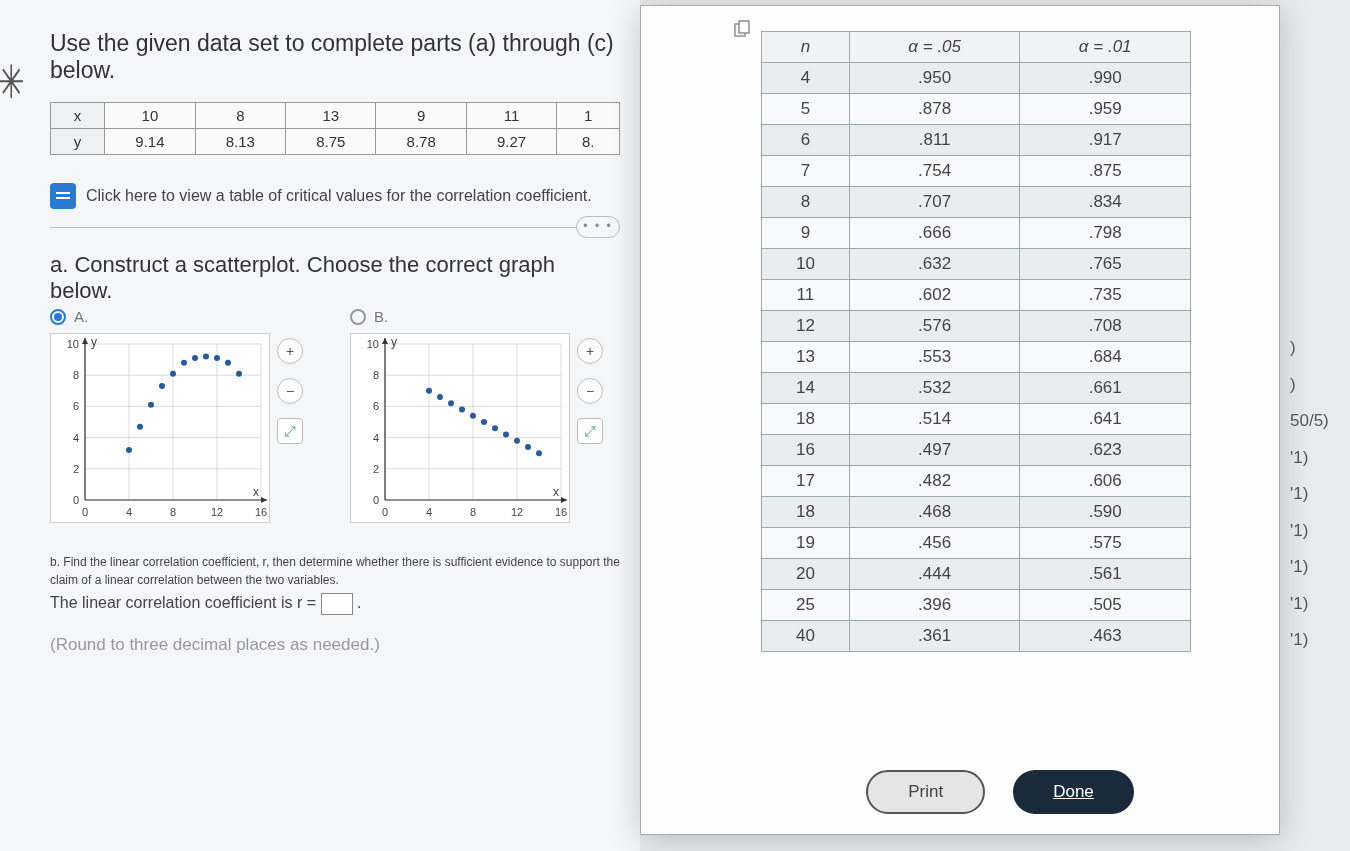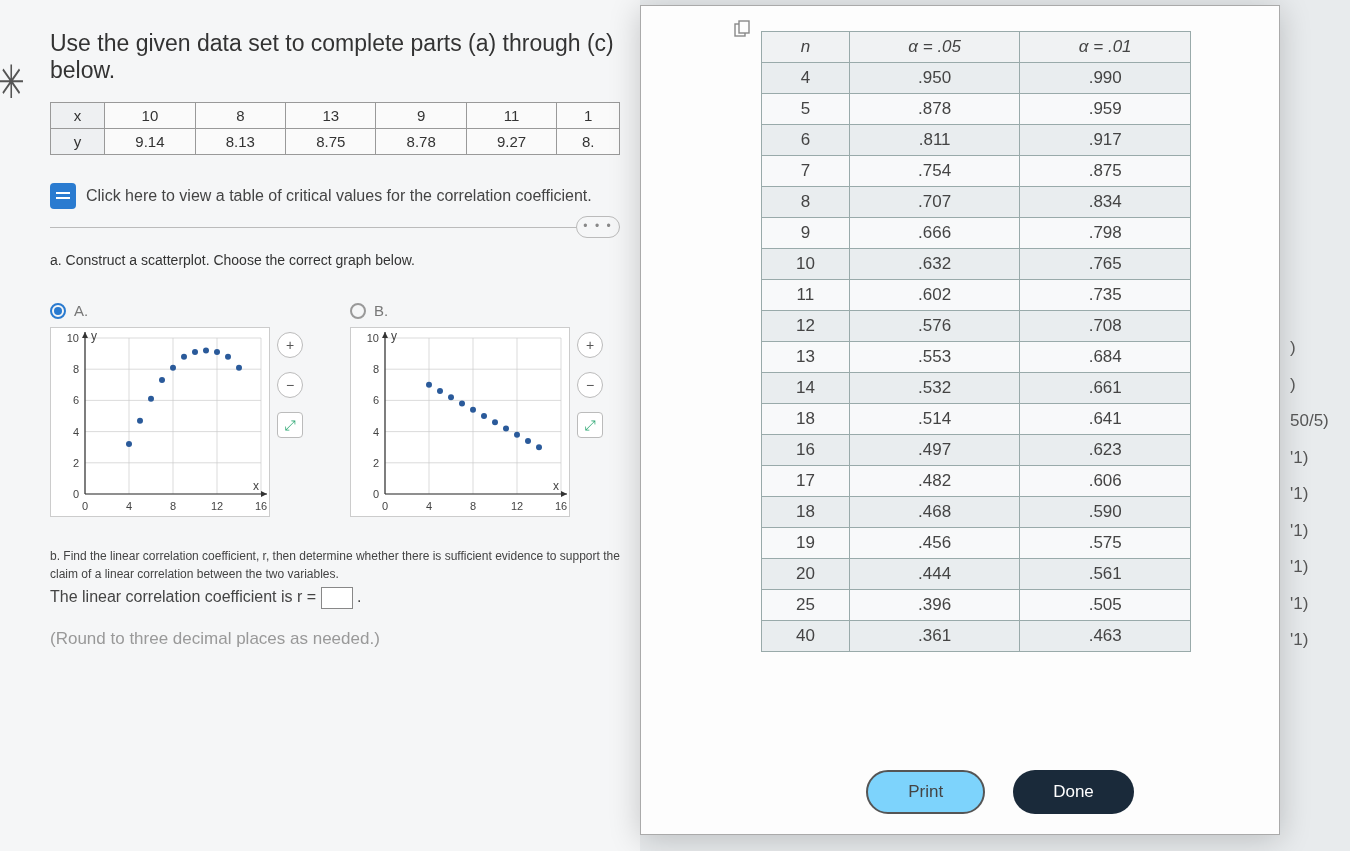--- a/index.html
+++ b/index.html
@@ -66,21 +66,21 @@
     width: 44px; height: 22px;
     border: 1px solid #bbb;
     border-radius: 11px;
     background: #f5f6f7;
     color: #888;
     font-size: 12px;
     text-align: center;
     line-height: 18px;
     letter-spacing: 2px;
   }
-  .section-label { font-size: 14px; margin-bottom: 34px; }
+  .section-label { font-size: 22px; margin-bottom: 4px; }
   .options-row { display: flex; gap: 40px; }
   .option { width: 260px; }
   .option-head { display: flex; align-items: center; gap: 8px; margin-bottom: 8px; font-size: 15px; color: #777; }
   .radio {
     width: 16px; height: 16px; border-radius: 50%;
     border: 2px solid #999; display: inline-block; position: relative;
   }
   .radio.checked { border-color: #2a7bd0; }
   .radio.checked::after {
     content: ""; position: absolute; left: 2px; top: 2px;
@@ -156,33 +156,34 @@
   .crit-table tbody tr:nth-child(even) td { background: #f8f9fa; }
   .modal-buttons {
     margin-top: auto;
     display: flex; justify-content: center; gap: 28px;
     padding-top: 24px;
   }
   .btn-print {
     padding: 10px 40px;
     border: 2px solid #555;
     border-radius: 24px;
-    background: #7dd3fc;
+    background: #e5e5e5;
     font-size: 17px;
     color: #444;
     cursor: pointer;
   }
   .btn-done {
     padding: 10px 40px;
     border: none;
     border-radius: 24px;
     background: #1a2a3a;
     color: #fff;
     font-size: 17px;
     cursor: pointer;
+    text-decoration: underline;
   }
   
   .edge-scores {
     position: absolute;
     right: 0; top: 330px;
     width: 60px;
     font-size: 17px;
     color: #555;
     line-height: 2.15;
     text-align: left;

